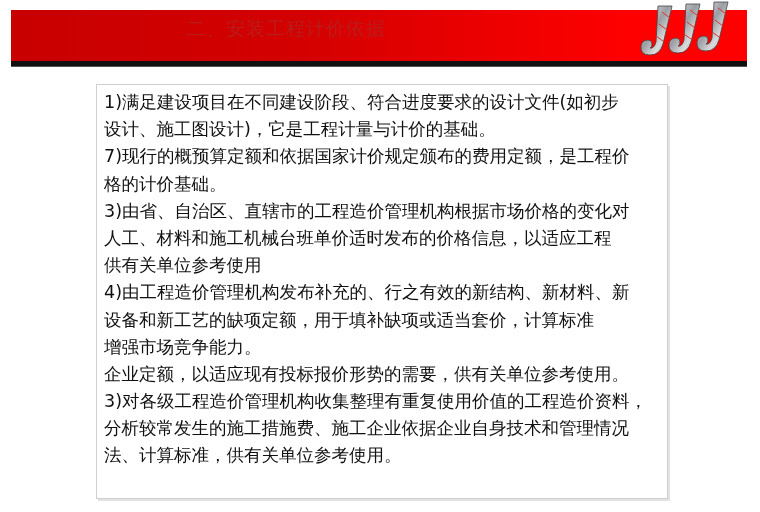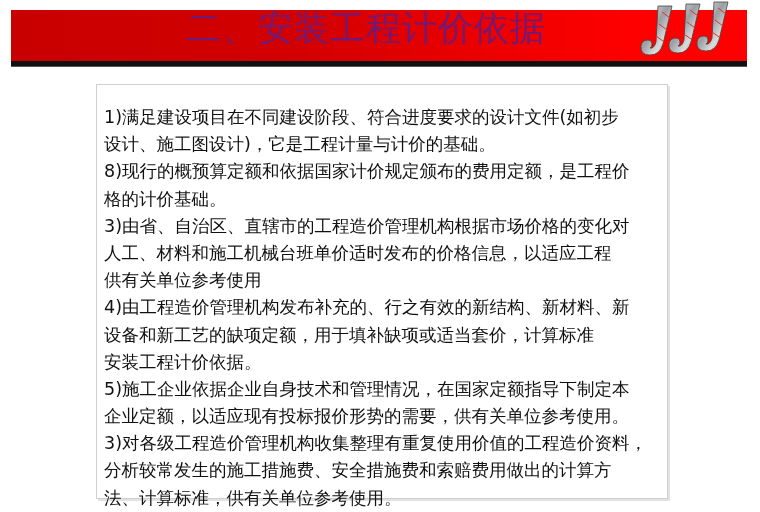--- a/index.html
+++ b/index.html
@@ -11,31 +11,31 @@
     position: absolute; left: 11px; top: 10px; width: 736px; height: 51px;
     background: linear-gradient(to right, #c80000 0%, #d40000 40%, #ff0000 85%, #ff0000 100%);
   }
   .banner-bar {
     position: absolute; left: 11px; top: 61px; width: 736px; height: 5px;
     background: #111111; border-bottom: 1px solid #555;
   }
   .title {
     position: absolute; left: 186px; top: 11px; height: 34px; line-height: 34px;
     font-family: "DejaVu Sans", "Liberation Sans", sans-serif;
-    font-size: 35px; color: #701a75; letter-spacing: 1px; white-space: nowrap;
+    font-size: 19px; color: #b91c1c; letter-spacing: 1px; white-space: nowrap;
   }
   .logo {
     position: absolute; left: 628px; top: 0px; width: 120px; height: 60px;
   }
   .content-box {
     position: absolute; left: 96px; top: 84px; width: 570px; height: 413px;
     border: 1px solid #cfcfcf; box-shadow: 2px 2px 0 #e2e2e2; background: #fff;
   }
   .content-lines {
-    position: absolute; left: 104px; top: 104px; width: 570px;
+    position: absolute; left: 104px; top: 89px; width: 570px;
   }
   .line {
     height: 27.2px; line-height: 27.2px; font-size: 17.5px; color: #111;
     white-space: nowrap;
     font-family: "DejaVu Sans", "Liberation Sans", sans-serif;
   }
 </style>
 </head>
 <body>
 
@@ -65,35 +65,34 @@
 </svg>
 
 <div class="content-box"></div>
 
 <div class="content-lines">
   <div>
     <div class="line">1)满足建设项目在不同建设阶段、符合进度要求的设计文件(如初步</div>
     <div class="line">设计、施工图设计)，它是工程计量与计价的基础。</div>
   </div>
   <div>
-    <div class="line">8)现行的概预算定额和依据国家计价规定颁布的费用定额，是工程价</div>
+    <div class="line">7)现行的概预算定额和依据国家计价规定颁布的费用定额，是工程价</div>
     <div class="line">格的计价基础。</div>
   </div>
   <div>
     <div class="line">3)由省、自治区、直辖市的工程造价管理机构根据市场价格的变化对</div>
     <div class="line">人工、材料和施工机械台班单价适时发布的价格信息，以适应工程</div>
     <div class="line">供有关单位参考使用</div>
   </div>
   <div>
     <div class="line">4)由工程造价管理机构发布补充的、行之有效的新结构、新材料、新</div>
     <div class="line">设备和新工艺的缺项定额，用于填补缺项或适当套价，计算标准</div>
-    <div class="line">安装工程计价依据。</div>
+    <div class="line">增强市场竞争能力。</div>
   </div>
   <div>
-    <div class="line">5)施工企业依据企业自身技术和管理情况，在国家定额指导下制定本</div>
     <div class="line">企业定额，以适应现有投标报价形势的需要，供有关单位参考使用。</div>
   </div>
   <div>
     <div class="line">3)对各级工程造价管理机构收集整理有重复使用价值的工程造价资料，</div>
-    <div class="line">分析较常发生的施工措施费、安全措施费和索赔费用做出的计算方</div>
+    <div class="line">分析较常发生的施工措施费、施工企业依据企业自身技术和管理情况</div>
     <div class="line">法、计算标准，供有关单位参考使用。</div>
   </div>
 </div>
 
 </body></html>

